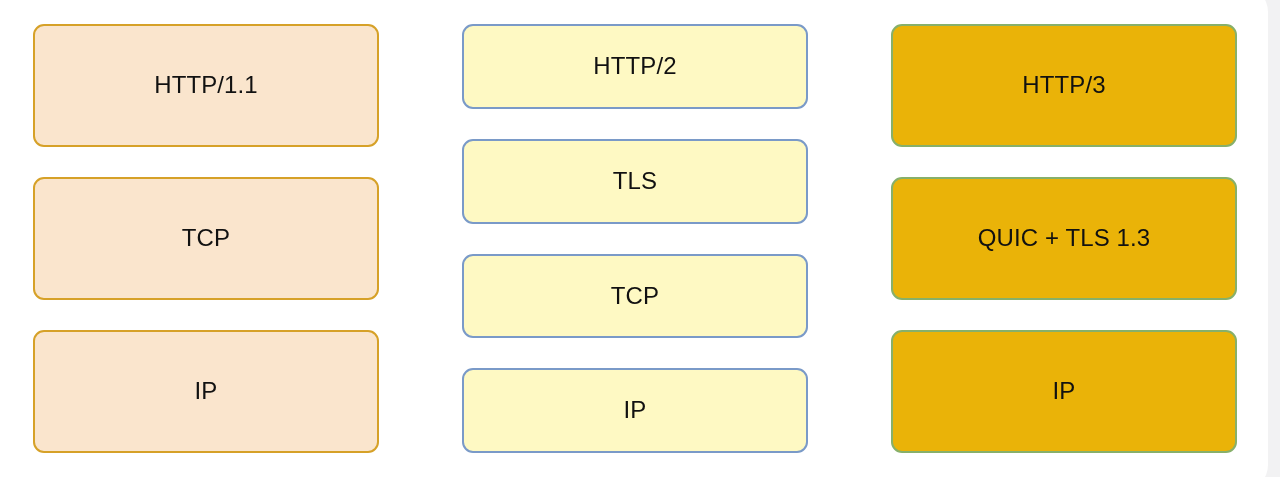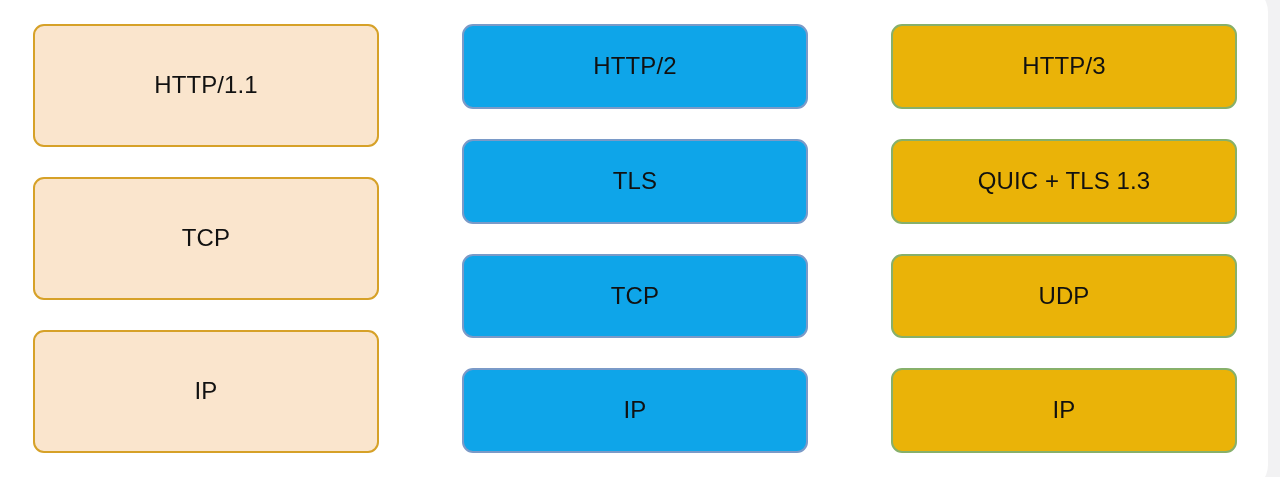--- a/index.html
+++ b/index.html
@@ -63,21 +63,21 @@
   .layer-label {
     font-size: 24px;
     line-height: 1.1;
     color: #111111;
     letter-spacing: 0.1px;
     white-space: nowrap;
   }
 
   
   .col-orange .layer-box { background: #fae5cd; border-color: #d6a128; }
-  .col-blue   .layer-box { background: #0ea5e9; border-color: #7a9ac8; }
+  .col-blue   .layer-box { background: #fef9c3; border-color: #7a9ac8; }
   .col-green  .layer-box { background: #eab308; border-color: #87b06a; }
 </style>
 </head>
 <body>
 
 <div id="page-panel"></div>
 
 <div id="stack-diagram">
 
   <div class="stack-column col-orange" id="column-http11">
@@ -108,20 +108,17 @@
   </div>
 
   <div class="stack-column col-green" id="column-http3">
     <div class="layer-box">
       <span class="layer-label">HTTP/3</span>
     </div>
     <div class="layer-box">
       <span class="layer-label">QUIC + TLS 1.3</span>
     </div>
     <div class="layer-box">
-      <span class="layer-label">UDP</span>
-    </div>
-    <div class="layer-box">
       <span class="layer-label">IP</span>
     </div>
   </div>
 
 </div>
 
 </body></html>

